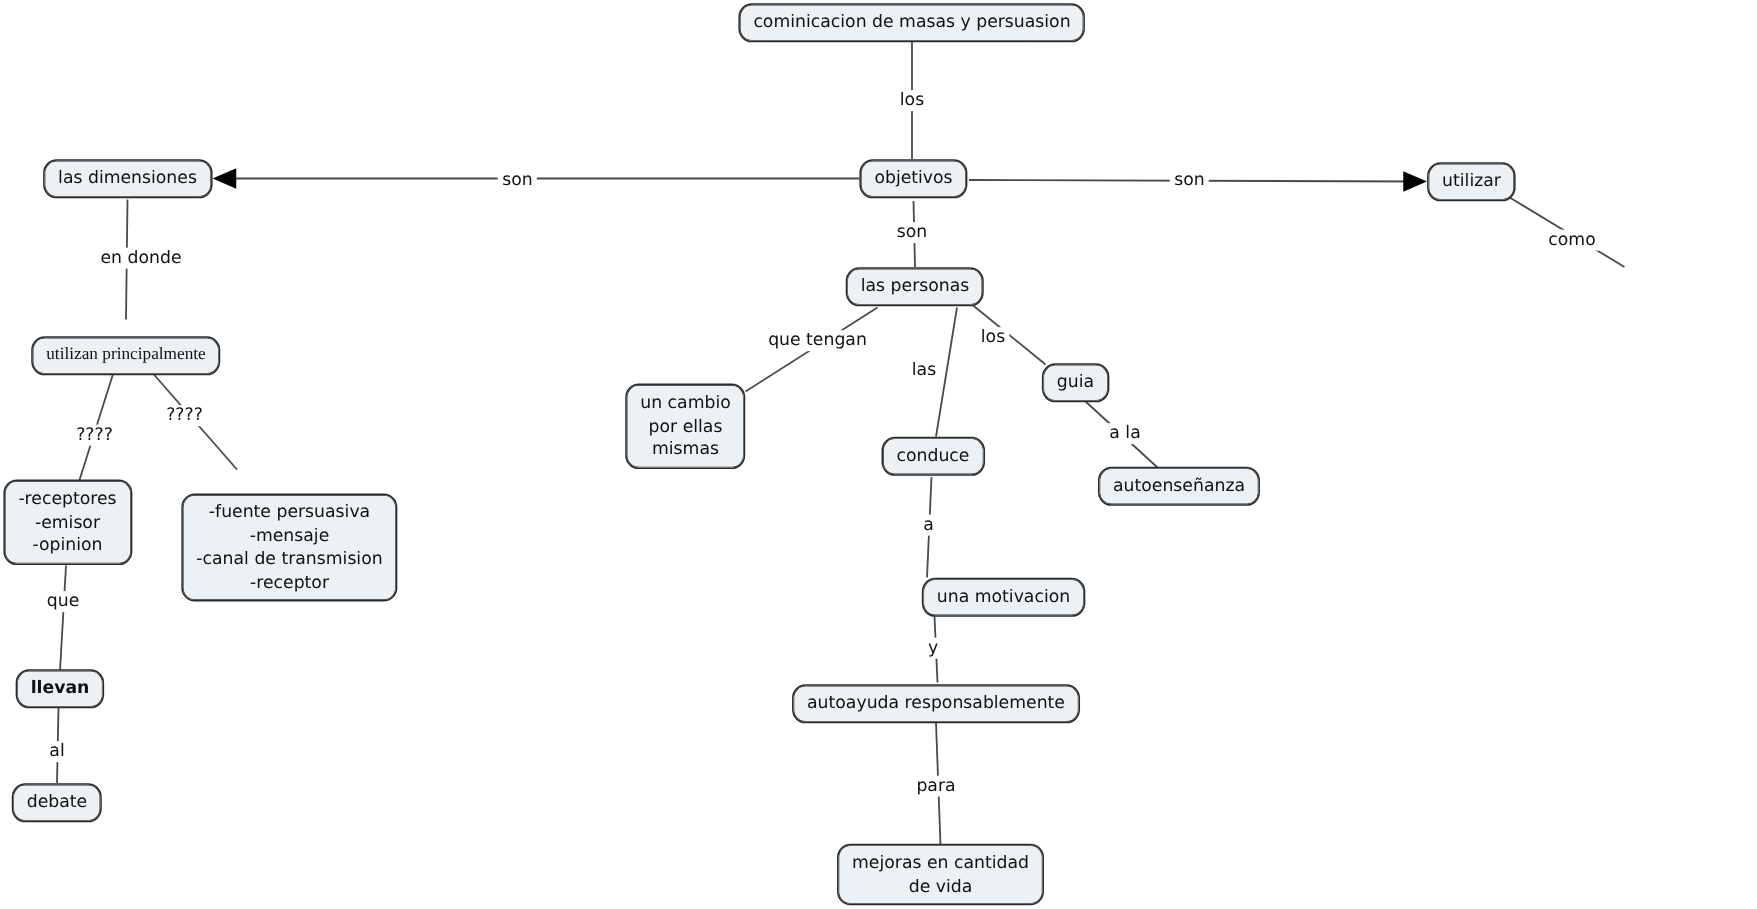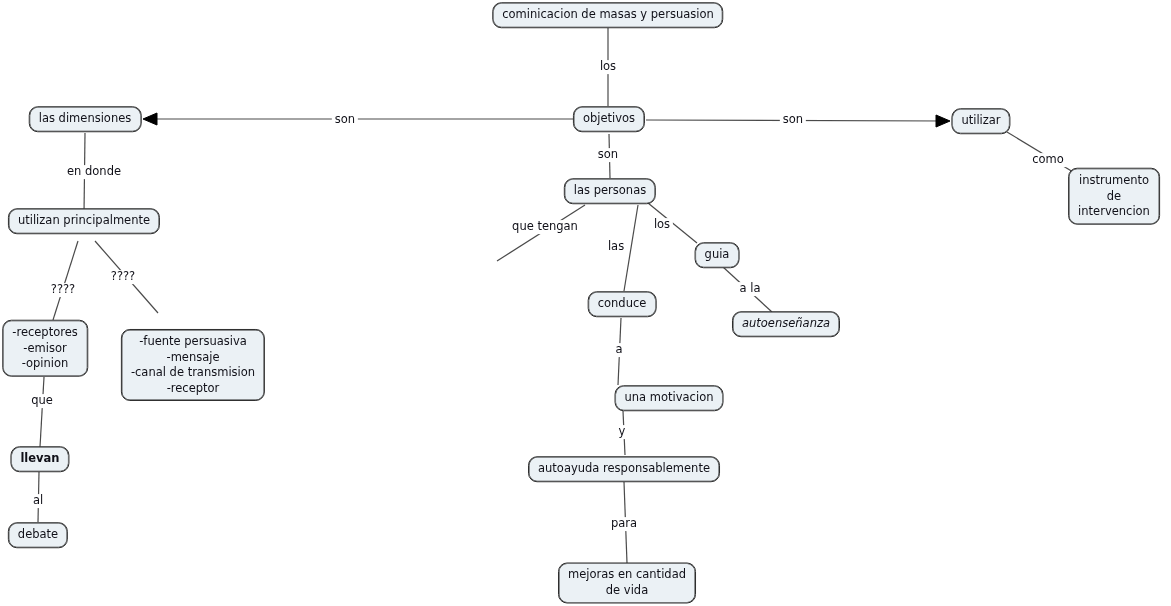--- a/index.html
+++ b/index.html
@@ -80,36 +80,37 @@
     <line x1="624" y1="482" x2="627" y2="563"></line>
     <line x1="1007" y1="132" x2="1083" y2="178"></line>
     <polygon points="143,119 157,113 157,125"></polygon>
     <polygon points="950,121 936,115 936,127"></polygon>
   </svg>
 
   <div class="node" style="left:608px; top:15px;">cominicacion de masas y persuasion</div>
   <div class="node" style="left:609px; top:119px;">objetivos</div>
   <div class="node" style="left:85px;  top:119px;">las dimensiones</div>
   <div class="node" style="left:981px; top:121px;">utilizar</div>
-  <div class="node" style="left:1114px;top:196px;">instrumento
-de intervencion</div>
-  <div class="node" style="left:84px;  top:221px;">utilizan principalmente</div>
+  <div class="node" style="left:84px;  top:237px;font-family:Liberation Serif, serif;">utilizan principalmente</div>
   <div class="node" style="left:45px;  top:348px;">-receptores
 -emisor
 -opinion</div>
   <div class="node" style="left:193px; top:349px;margin-top:16px;">-fuente persuasiva
 -mensaje
 -canal de transmision
 -receptor</div>
   <div class="node" style="left:40px;  top:459px;font-weight:bold;">llevan</div>
   <div class="node" style="left:38px;  top:535px;">debate</div>
   <div class="node" style="left:610px; top:191px;">las personas</div>
+  <div class="node" style="left:457px; top:284px;">un cambio
+por ellas
+mismas</div>
   <div class="node" style="left:622px; top:304px;">conduce</div>
   <div class="node" style="left:717px; top:255px;">guia</div>
-  <div class="node" style="left:786px; top:324px;font-style:italic;">autoenseñanza</div>
+  <div class="node" style="left:786px; top:324px;">autoenseñanza</div>
   <div class="node" style="left:623px; top:398px;margin-left:46px;">una motivacion</div>
   <div class="node" style="left:624px; top:469px;">autoayuda responsablemente</div>
   <div class="node" style="left:627px; top:583px;">mejoras en cantidad
 de vida</div>
 
   <div class="edge-label" style="left:608px; top:67px;">los</div>
   <div class="edge-label" style="left:345px; top:120px;">son</div>
   <div class="edge-label" style="left:793px; top:120px;">son</div>
   <div class="edge-label" style="left:608px; top:155px;">son</div>
   <div class="edge-label" style="left:94px;  top:172px;">en donde</div>

